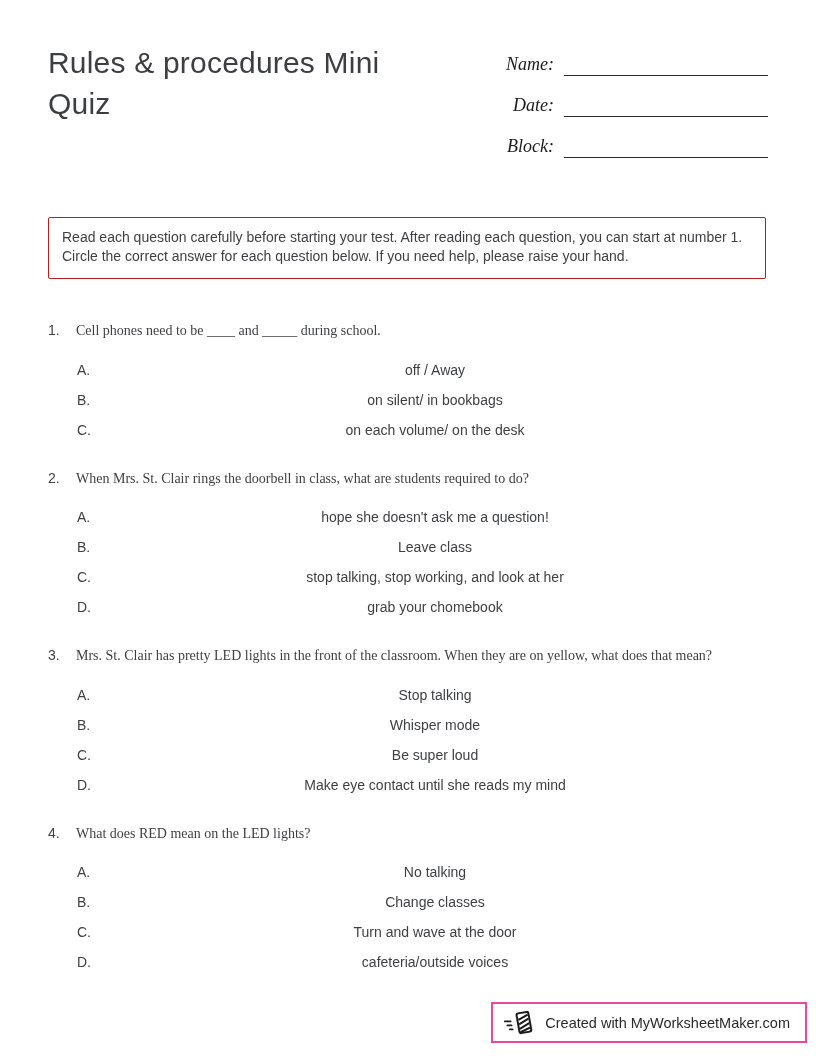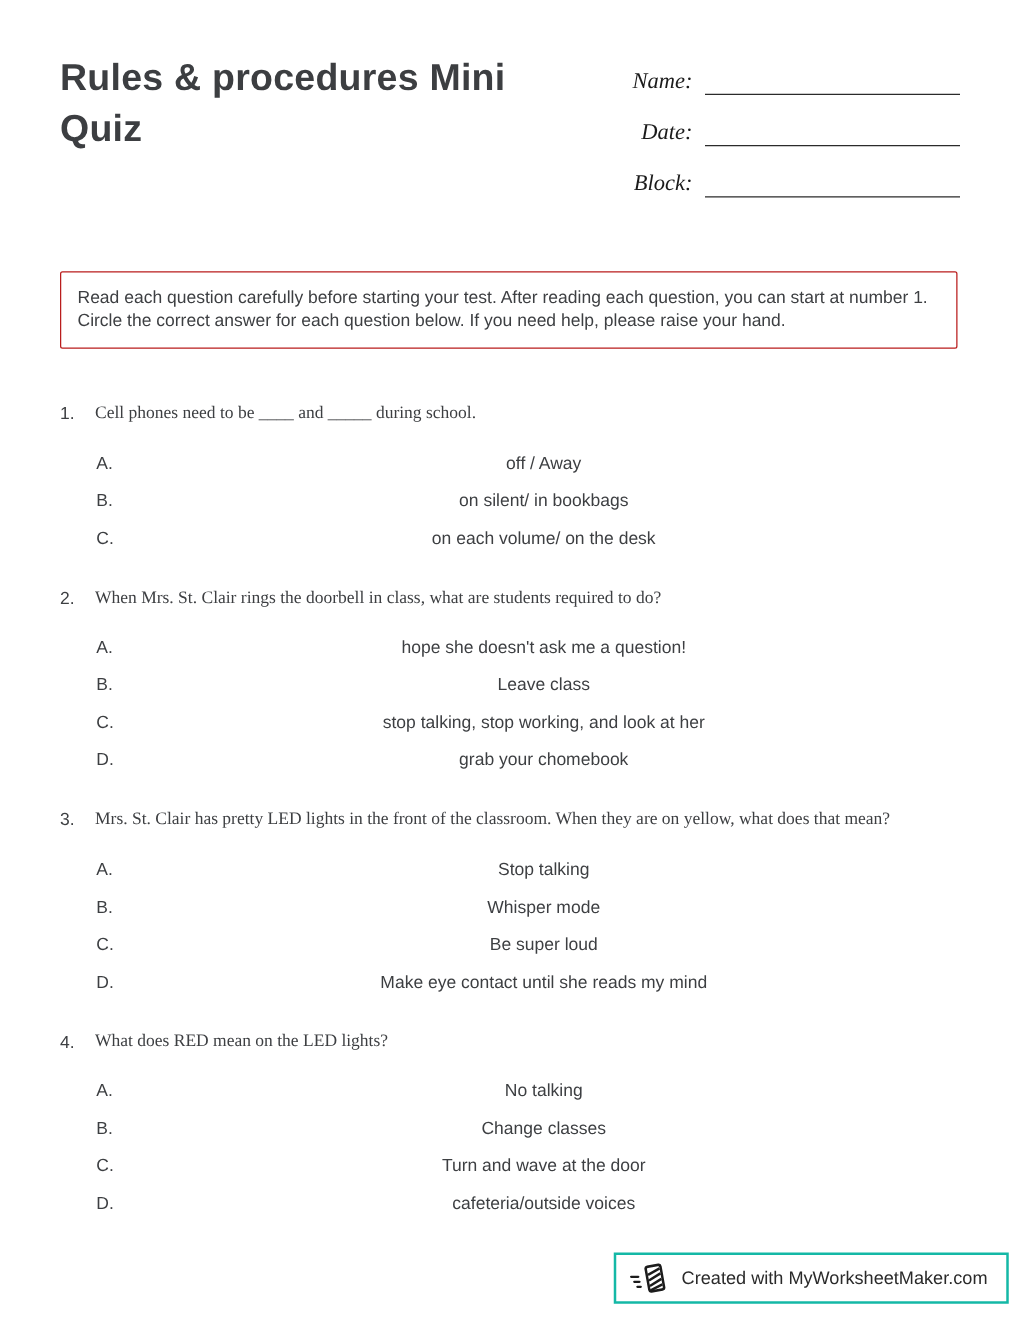--- a/index.html
+++ b/index.html
@@ -14,21 +14,21 @@
     overflow: hidden;
   }
   .content { padding: 42px 48px 0 48px; }
 
   
   .header { display: flex; justify-content: space-between; }
   .title {
     width: 382px;
     font-size: 30px;
     line-height: 41px;
-    font-weight: 700;
+    font-weight: 400;
     color: #3c3e41;
     letter-spacing: 0.2px;
   }
   .fields { width: 288px; padding-top: 8px; }
   .field-row { display: flex; align-items: flex-end; margin-bottom: 15px; font-style: italic; }
   .field-label {
     font-family: "Liberation Serif", "DejaVu Serif", serif;
     font-size: 18px;
     line-height: 23px;
     color: #1b1b1b;
@@ -65,21 +65,21 @@
   .option { display: flex; font-size: 14px; line-height: 19px; color: #3d3f42; margin-bottom: 11px; }
   .opt-letter { width: 25px; flex: none; }
   .opt-text { flex: 1; text-align: center; }
 
   
   .footer-credit {
     position: absolute;
     right: 9px;
     bottom: 13px;
     height: 41px;
-    border: 2px solid #14b8a6;
+    border: 2px solid #ec4899;
     background: #ffffff;
     display: flex;
     align-items: center;
     padding: 0 15px 0 11px;
     gap: 9px;
     font-size: 14.5px;
     color: #2a2a2a;
   }
   .logo-icon { display: inline-flex; }
 </style>

